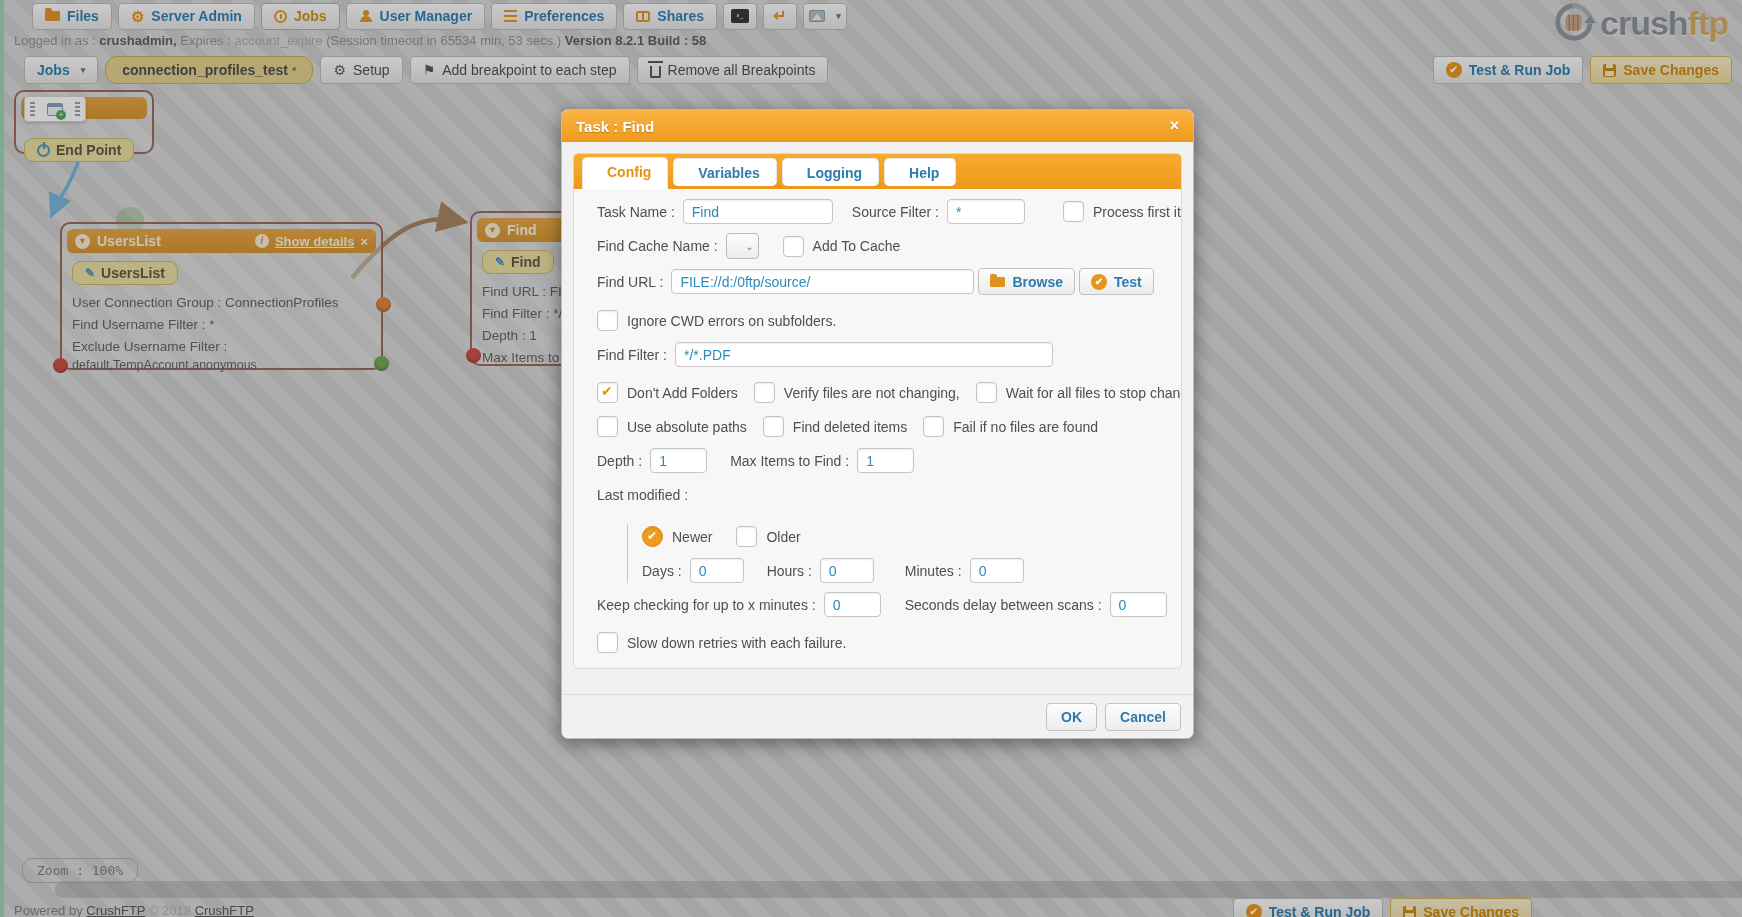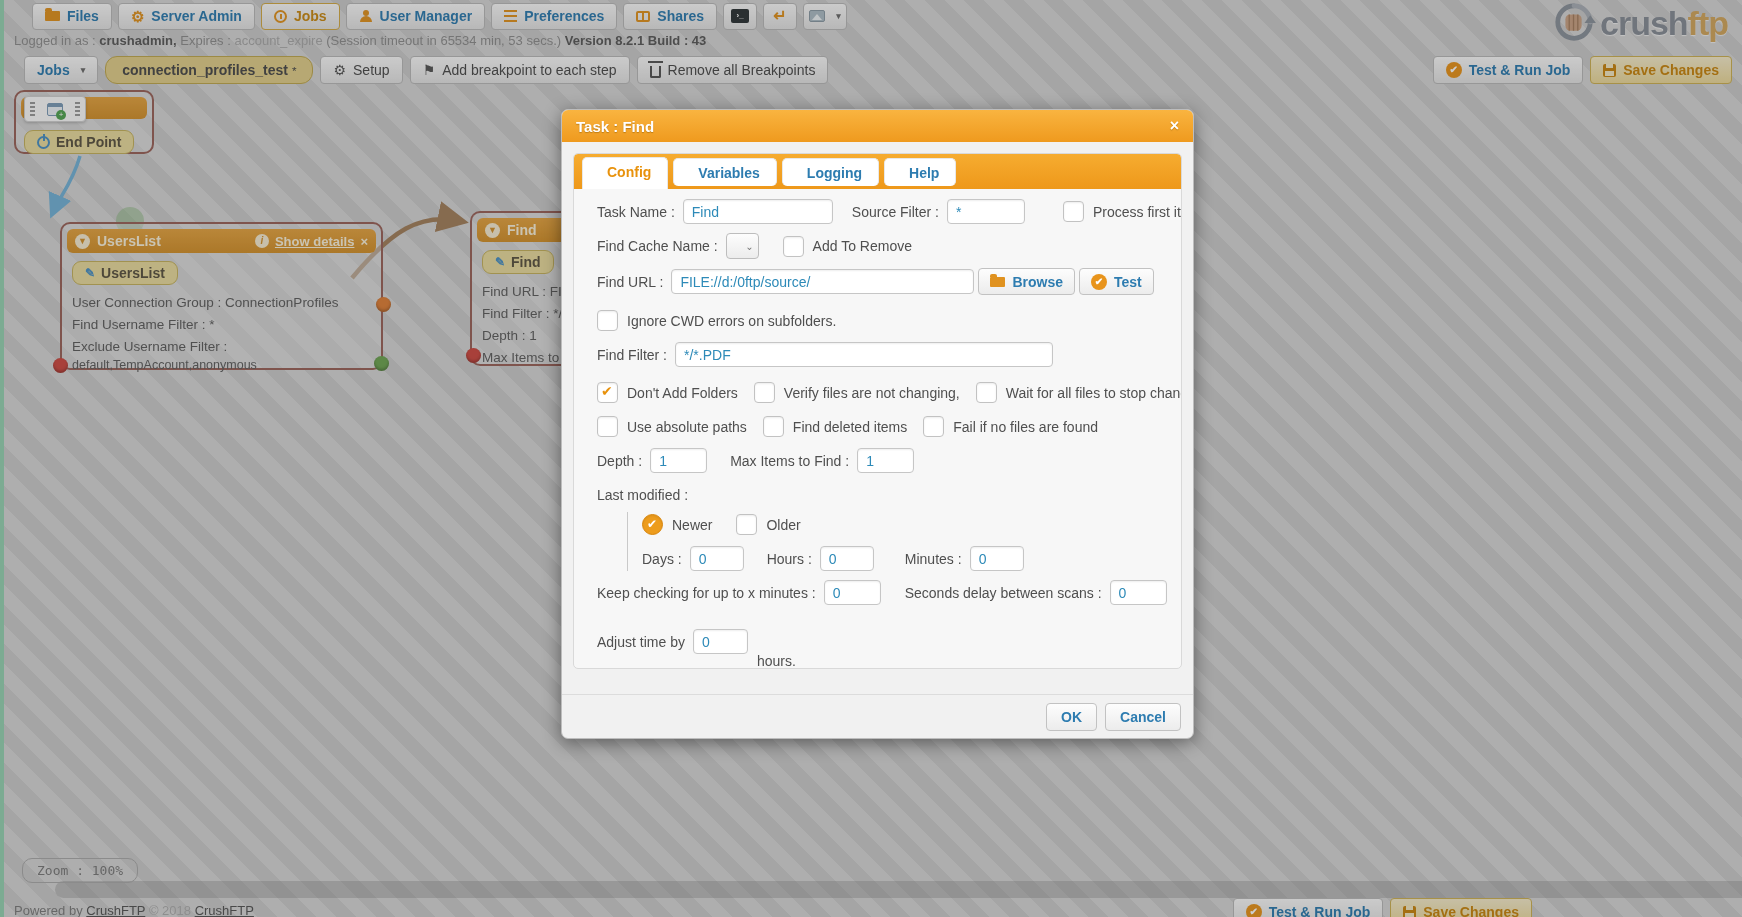--- a/index.html
+++ b/index.html
@@ -102,21 +102,21 @@
     font-size:14px; font-weight:bold; color:#5b5442; cursor:pointer; }
   .pencil { color:#4a90c4; font-size:12px; }
   .node-line { font-size:13.5px; color:#5e5e5e; margin:7px 10px; white-space:nowrap; overflow:hidden; }
   .dot { position:absolute; width:15px; height:15px; border-radius:50%; z-index:9;
     box-shadow:inset 0 -2px 3px rgba(0,0,0,.25); }
   .dot.red { background:#cf4a42; } .dot.green { background:#6fa653; } .dot.orange { background:#e08038; }
 
   
   .endpoint-node { left:14px; top:90px; width:140px; height:64px; }
   .endpoint-node .node-header { height:22px; }
-  .ep-pill { margin:6px 8px; }
+  .ep-pill { margin:14px 8px; }
   .ic-power { width:13px; height:13px; border:2px solid #4a90c4; border-radius:50%; }
   .ic-power::before { content:""; position:absolute; left:4px; top:-4px; width:2px; height:7px; background:#4a90c4; }
   .palette { position:absolute; left:24px; top:96px; width:62px; height:26px; background:#fdfdfd;
     border:1px solid #d0d0d0; border-radius:4px; z-index:12; display:flex; align-items:center;
     justify-content:space-between; padding:0 5px; box-shadow:0 1px 3px rgba(0,0,0,.2); }
   .grip { width:5px; height:14px;
     background:repeating-linear-gradient(#9c9c9c 0 2px,transparent 2px 4px); }
   .ic-addwin { width:16px; height:13px; background:#eef3f8; border:1px solid #7d9cb8; border-radius:2px; }
   .ic-addwin::before { content:""; position:absolute; left:0; top:0; right:0; height:3px; background:#7d9cb8; }
   .ic-addwin::after { content:"+"; position:absolute; right:-4px; bottom:-5px; width:10px; height:10px;
@@ -244,21 +244,21 @@
     <span class="logo-crush">crush</span>
       <span class="logo-ftp">ftp</span>
   </div>
 
   <div class="statusline">
     <span>Logged in as :</span>
     <b>crushadmin,</b>
     <span>Expires :</span>
     <span class="dim">account_expire</span>
     <span>(Session timeout in 65534 min, 53 secs.)</span>
-    <b>Version 8.2.1 Build : 43</b>
+    <b>Version 8.2.1 Build : 58</b>
   </div>
 
   <div class="toolbar">
     <button class="toolbtn jobs">
       <span>Jobs</span>
       <span class="caret">▾</span>
     </button>
     <div class="tabpill">
       <span>connection_profiles_test</span>
       <sup>*</sup>
@@ -399,21 +399,21 @@
             <span class="cb" style="margin-left:38px;"></span>
             <span class="cblbl">Process first item only</span>
           </div>
 
           <div class="frow">
             <span class="lbl">Find Cache Name :</span>
             <span class="combo" style="margin-left:8px;">
               <span>⌄</span>
             </span>
             <span class="cb" style="margin-left:24px;"></span>
-            <span class="cblbl">Add To Remove</span>
+            <span class="cblbl">Add To Cache</span>
           </div>
 
           <div class="frow">
             <span class="lbl">Find URL :</span>
             <input type="text" style="width: 303px; margin-left: 8px;" value="FILE://d:/0ftp/source/">
             <button class="minibtn" style="margin-left:4px;">
               <span class="ic ic-folder"></span>
               <span>Browse</span>
             </button>
             <button class="minibtn" style="margin-left:4px;">
@@ -450,21 +450,21 @@
             <span class="cblbl">Fail if no files are found</span>
           </div>
 
           <div class="frow">
             <span class="lbl">Depth :</span>
             <input type="text" style="width: 57px; margin-left: 8px;" value="1">
             <span class="lbl" style="margin-left:23px;">Max Items to Find :</span>
             <input type="text" style="width: 57px; margin-left: 8px;" value="1">
           </div>
 
-          <div class="frow" style="margin-bottom:5px;text-align:right;">
+          <div class="frow" style="margin-bottom:17px;text-align:right;">
             <span class="lbl">Last modified :</span>
           </div>
 
           <div class="indent">
             <div class="frow">
               <span class="cb round checked"></span>
               <span class="cblbl">Newer</span>
               <span class="cb" style="margin-left:24px;"></span>
               <span class="cblbl">Older</span>
             </div>
@@ -478,20 +478,24 @@
             </div>
           </div>
 
           <div class="frow" style="margin-top:8px;">
             <span class="lbl">Keep checking for up to x minutes :</span>
             <input type="text" style="width: 57px; margin-left: 8px;" value="0">
             <span class="lbl" style="margin-left:24px;">Seconds delay between scans :</span>
             <input type="text" style="width: 57px; margin-left: 8px;" value="0">
           </div>
 
+          <div class="frow" style="margin-top:13px;">
+            <span class="cb"></span>
+            <span class="cblbl">Slow down retries with each failure.</span>
+          </div>
 
           <div class="frow">
             <span class="lbl">Adjust time by</span>
             <input type="text" style="width: 55px; margin-left: 8px;" value="0">
             <span class="lbl" style="margin-left:9px;margin-top:39px;">hours.</span>
           </div>
 
         </div>
       </div>
     </div>

